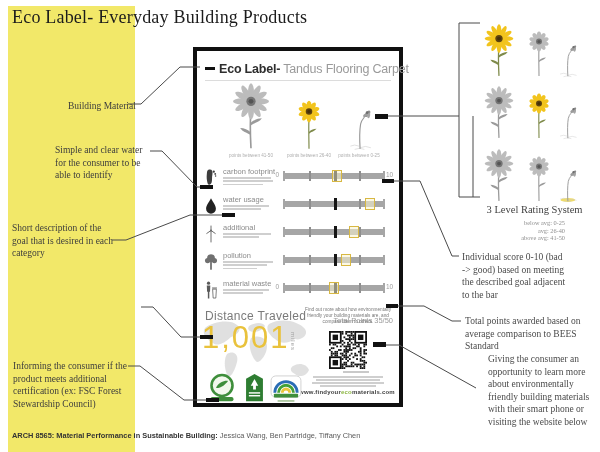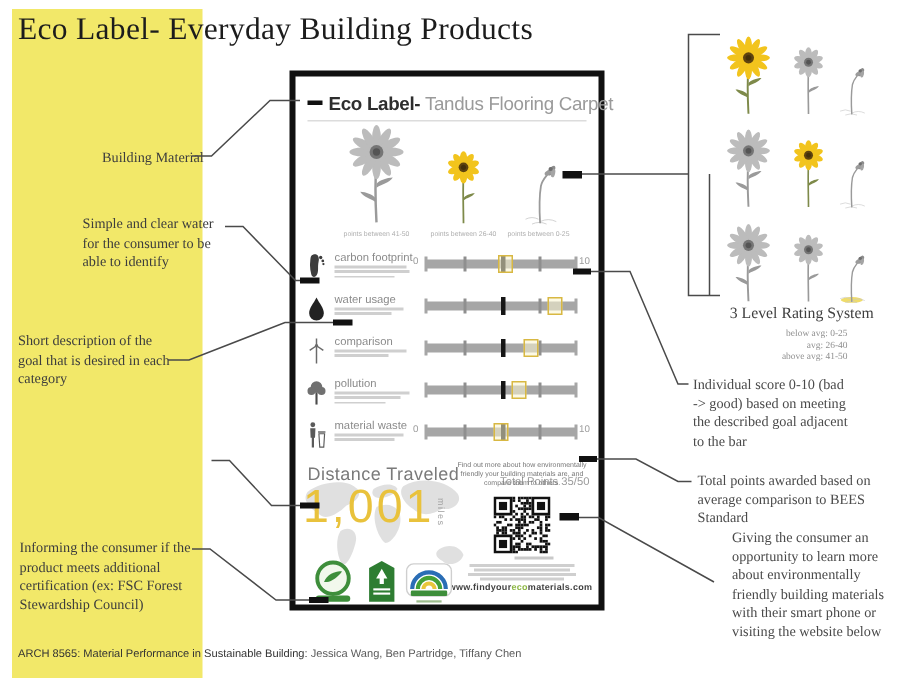--- a/index.html
+++ b/index.html
@@ -4,21 +4,21 @@
 <style>
   html,body{margin:0;padding:0;background:#fff;}
   .page{position:relative;width:600px;height:452px;background:#fff;overflow:hidden;
         font-family:"Liberation Sans",sans-serif;}
 
   
   .hl-band{position:absolute;left:8px;top:6px;width:127px;height:446px;background:#F2E869;}
 
   
   .poster-title{position:absolute;left:12px;top:7px;font-family:"Liberation Serif",serif;
-    font-size:21px;color:#1c1c1c;white-space:nowrap;letter-spacing:.2px;}
+    font-size:18px;color:#1c1c1c;white-space:nowrap;letter-spacing:.2px;}
 
   
   .ann{position:absolute;font-family:"Liberation Serif",serif;font-size:9.5px;
        line-height:12.5px;color:#3d3d3d;}
   .ann.right{color:#4a4a4a;}
 
   
   .card{position:absolute;left:193px;top:47px;width:202px;height:352px;background:#fff;
         border:4px solid #101010;}
   .card-title{position:absolute;left:8px;top:11px;font-size:12.5px;white-space:nowrap;}
@@ -72,21 +72,21 @@
 
   
   .grid-cell{position:absolute;}
   .grid-cell svg{width:100%;height:100%;display:block;}
   .rating-title{position:absolute;left:462px;top:204px;width:145px;text-align:center;
      font-family:"Liberation Serif",serif;font-size:10.5px;color:#3f3f3f;}
   .rating-levels{position:absolute;left:480px;top:219px;width:85px;text-align:right;
      font-family:"Liberation Serif",serif;font-size:6.3px;line-height:7.6px;color:#8f8f8f;}
 
   .credit{position:absolute;left:12px;top:431px;font-size:7.4px;color:#5a5a5a;white-space:nowrap;}
-  .credit .course{font-weight:normal;color:#333;}
+  .credit .course{font-weight:bold;color:#333;}
 
   .overlay{position:absolute;left:0;top:0;width:600px;height:452px;pointer-events:none;}
 </style>
 </head>
 <body>
 
 <div class="page">
 
   <div class="hl-band"></div>
 
@@ -368,21 +368,21 @@
           <svg viewBox="0 0 20 26">
             <g stroke="#6a6a6a" stroke-width="1.4">
               <line x1="10" y1="8" x2="10" y2="25"></line>
               <line x1="10" y1="8" x2="10" y2="1"></line>
               <line x1="10" y1="8" x2="3.5" y2="12.5"></line>
               <line x1="10" y1="8" x2="16.5" y2="12.5"></line>
             </g>
             <circle cx="10" cy="8" r="1.6" fill="#6a6a6a"></circle>
           </svg>
         </div>
-      <div class="cat-name">comparison</div>
+      <div class="cat-name">additional</div>
       <div class="fineprint">
         <div class="fp" style="width:48px;"></div>
           <div class="fp" style="width:36px;"></div>
       </div>
       <div class="bar">
         <i class="tick" style="left:25%;"></i>
           <i class="tick mid" style="left:50%;"></i>
           <i class="tick" style="left:75%;"></i>
         <span class="marker" style="left: calc(70% - 5px);"></span>
       </div>

